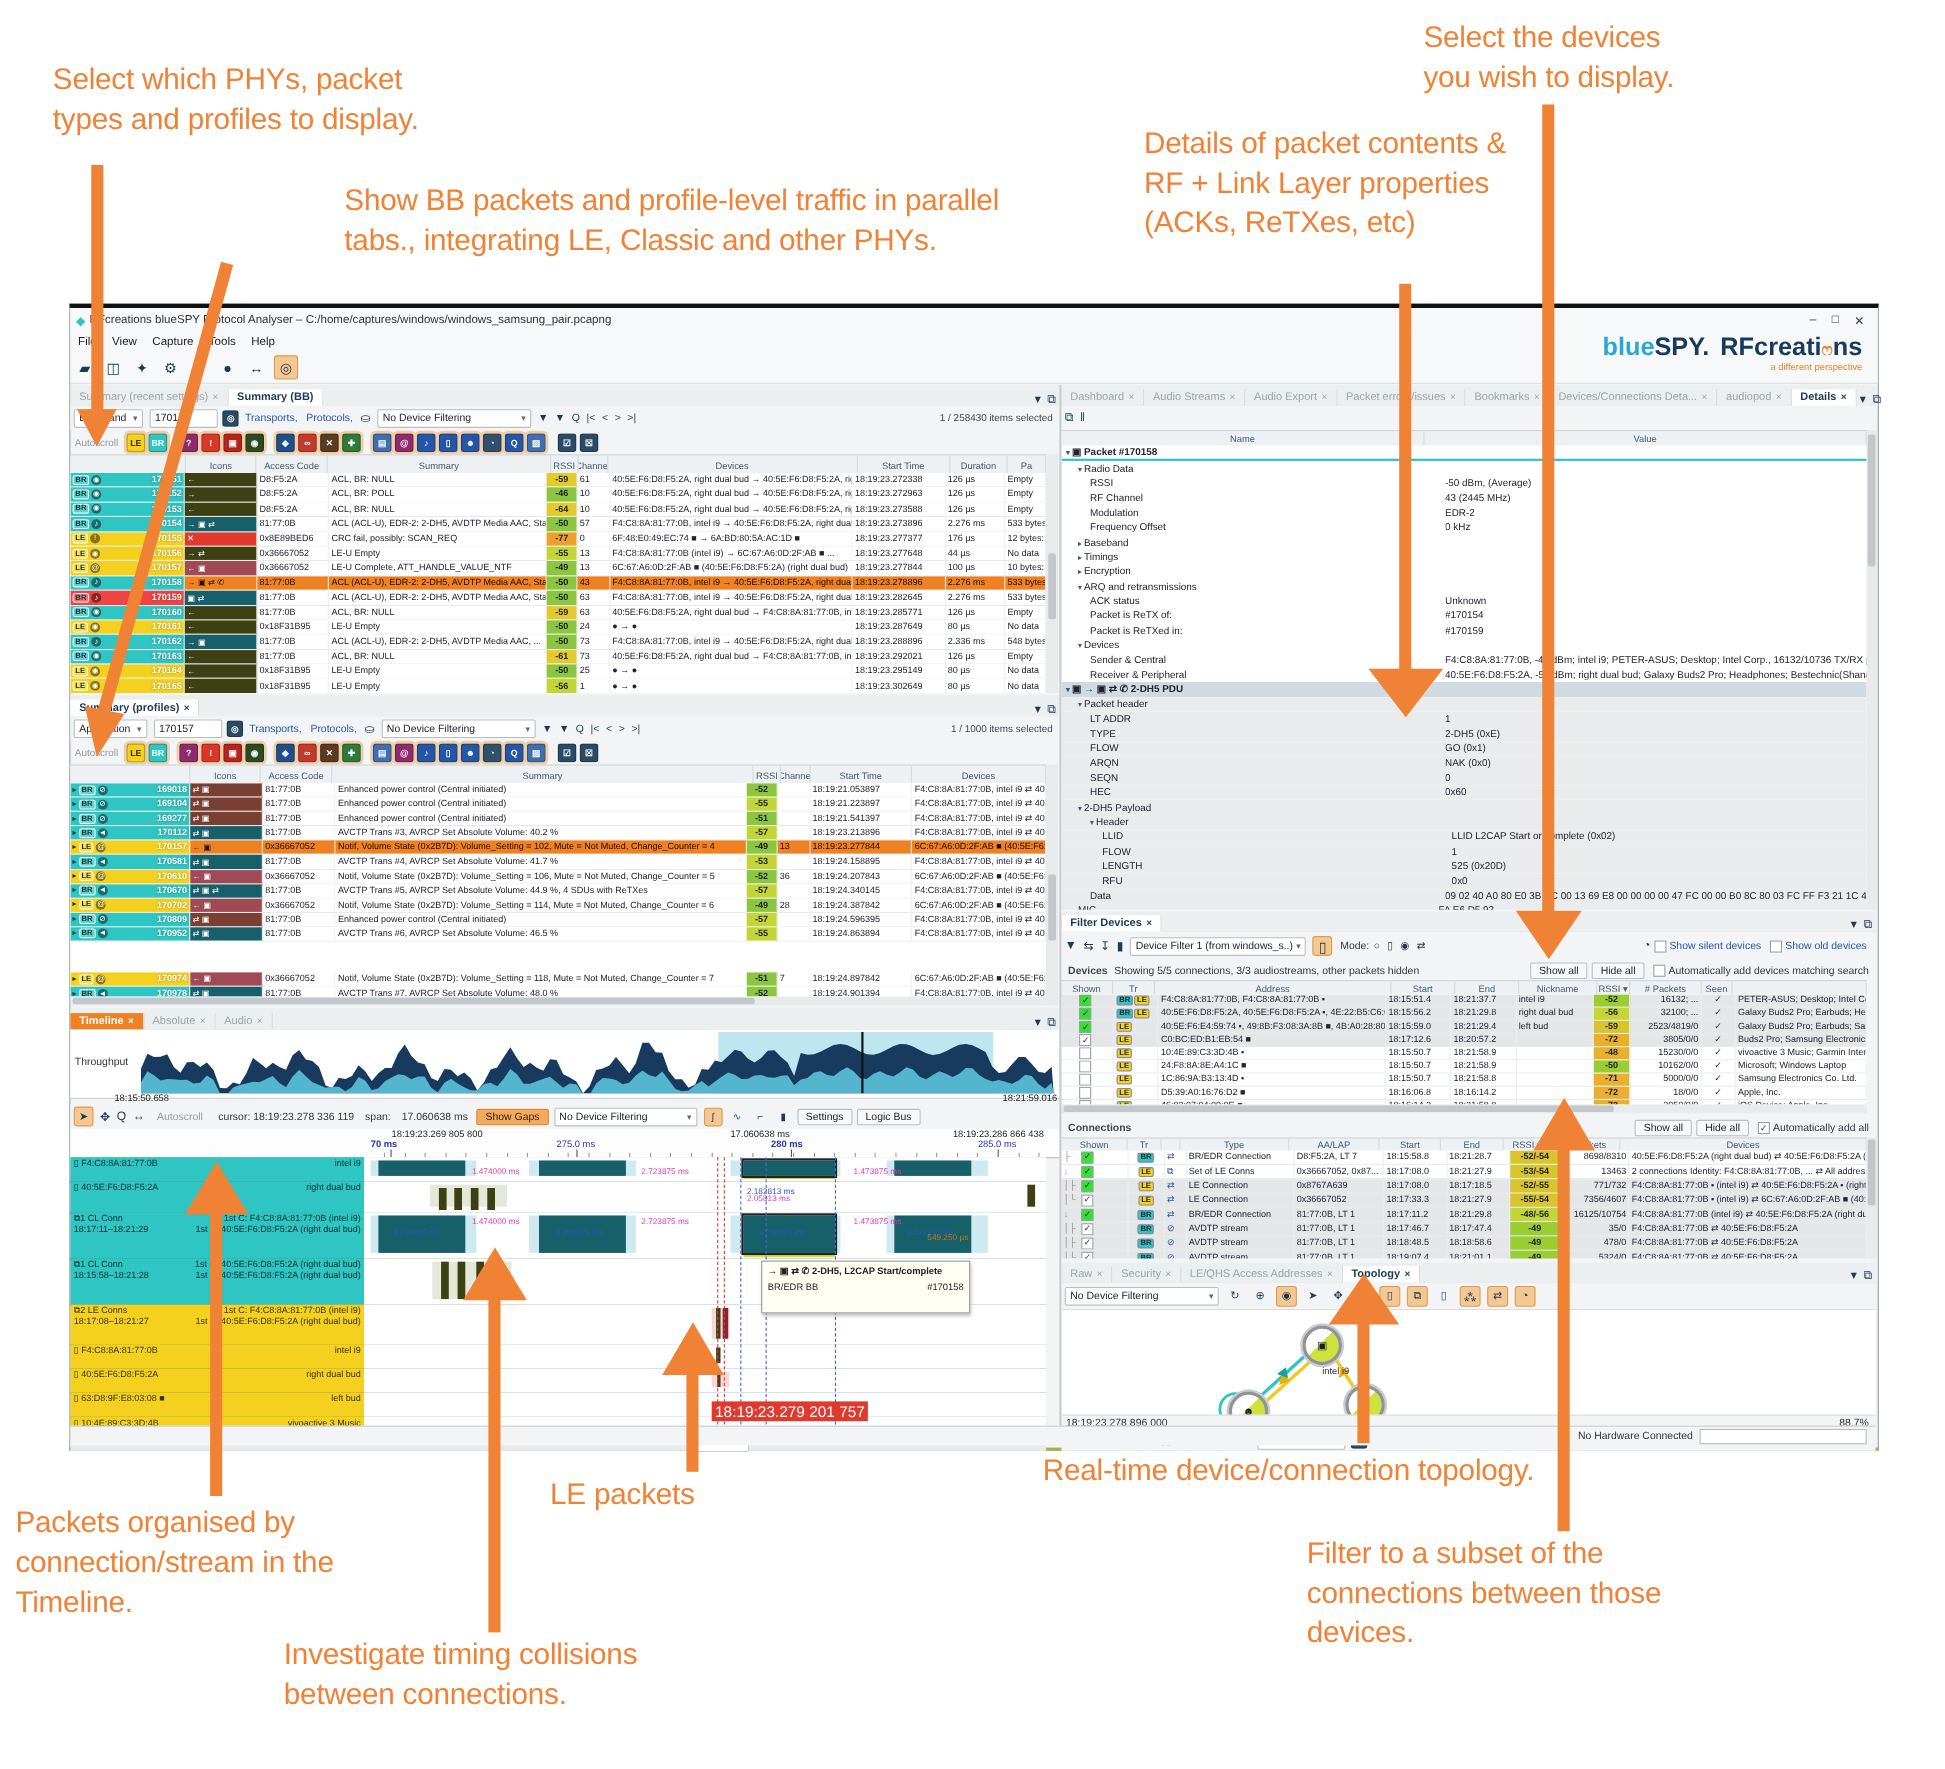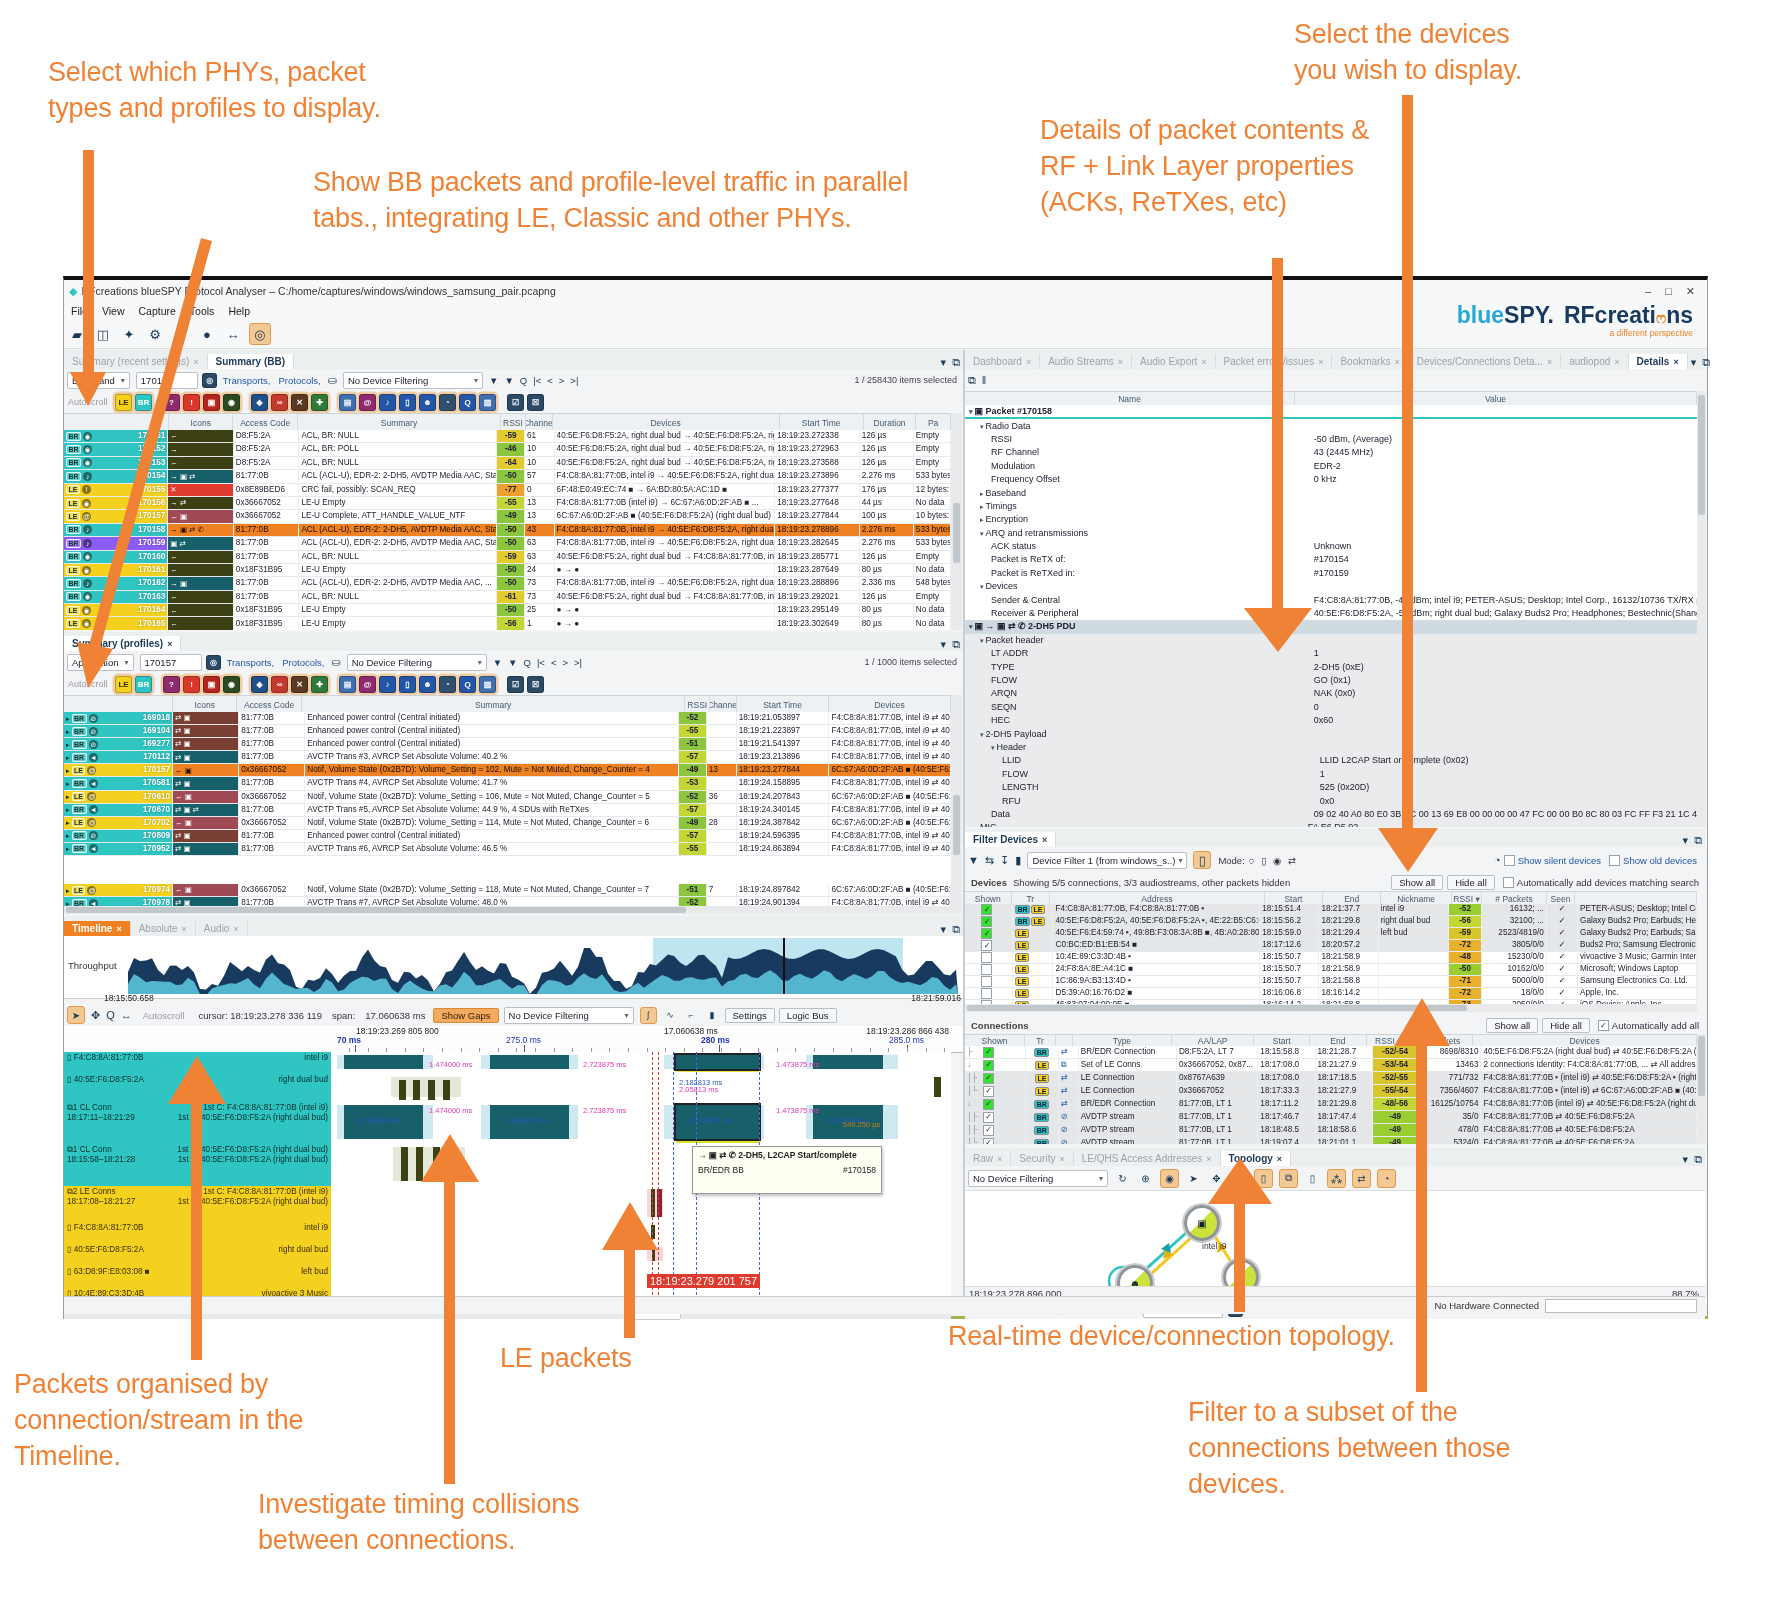--- a/index.html
+++ b/index.html
@@ -361,21 +361,21 @@
             <span class="c" style="width: 64px; background: rgb(238, 129, 34); color: rgb(26, 13, 0); font-weight: normal;">81:77:0B</span>
             <span class="c" style="width: 204px; background: rgb(238, 129, 34); color: rgb(26, 13, 0); font-weight: normal;">ACL (ACL-U), EDR-2: 2-DH5, AVDTP Media AAC, Start</span>
             <span class="c" style="width: 24px; background: rgb(140, 198, 63); color: rgb(26, 13, 0); font-weight: bold; justify-content: center;">-50</span>
             <span class="c" style="width: 26px; background: rgb(238, 129, 34); color: rgb(26, 13, 0); font-weight: normal;">43</span>
             <span class="c" style="width: 228px; background: rgb(238, 129, 34); color: rgb(26, 13, 0); font-weight: normal;">F4:C8:8A:81:77:0B, intel i9 → 40:5E:F6:D8:F5:2A, right dual bud</span>
             <span class="c" style="width: 84px; background: rgb(238, 129, 34); color: rgb(26, 13, 0); font-weight: normal;">18:19:23.278896</span>
             <span class="c" style="width: 52px; background: rgb(238, 129, 34); color: rgb(26, 13, 0); font-weight: normal;">2.276 ms</span>
             <span class="c" style="width: 34px; background: rgb(238, 129, 34); color: rgb(26, 13, 0); font-weight: normal;">533 bytes: 6E 1C</span>
           </div>
           <div class="trow" style="height: 12.4px;">
-            <span class="c badgecell" style="width: 105px; background: #8b5cf6; padding: 0px 2px; align-items: center;">
+            <span class="c badgecell" style="width: 105px; background: #ef4444; padding: 0px 2px; align-items: center;">
               <span class="phyb">BR</span>
               <span class="rowico" style="background: rgba(0, 0, 0, 0.45);">♪</span>
               <span class="num">170159</span>
             </span>
             <span class="c" style="width: 64px; background: rgb(23, 96, 105); color: rgb(255, 255, 255); font-size: 7.5px;">▣ ⇄</span>
             <span class="c" style="width: 64px; background: rgb(255, 255, 255); color: rgb(34, 34, 51); font-weight: normal;">81:77:0B</span>
             <span class="c" style="width: 204px; background: rgb(255, 255, 255); color: rgb(34, 34, 51); font-weight: normal;">ACL (ACL-U), EDR-2: 2-DH5, AVDTP Media AAC, Start</span>
             <span class="c" style="width: 24px; background: rgb(140, 198, 63); color: rgb(34, 34, 51); font-weight: bold; justify-content: center;">-50</span>
             <span class="c" style="width: 26px; background: rgb(255, 255, 255); color: rgb(34, 34, 51); font-weight: normal;">63</span>
             <span class="c" style="width: 228px; background: rgb(255, 255, 255); color: rgb(34, 34, 51); font-weight: normal;">F4:C8:8A:81:77:0B, intel i9 → 40:5E:F6:D8:F5:2A, right dual bud</span>
@@ -973,21 +973,21 @@
         <div class="abs" style="left: 609px; top: 772px; width: 0px; height: 258px; border-left: 1px dashed rgb(68, 102, 221);"></div>
         <div class="abs" style="left: 632px; top: 772px; width: 0px; height: 258px; border-left: 1px dashed rgb(68, 102, 221);"></div>
         <div class="abs" style="left: 695px; top: 772px; width: 0px; height: 258px; border-left: 1px dashed rgb(68, 102, 221);"></div>
         <div class="abs" style="left: 628px; top: 866px; width: 178px; height: 40px; background: rgb(254, 254, 242); border: 1px solid rgb(153, 153, 153); box-shadow: rgba(0, 0, 0, 0.25) 1px 2px 3px; font-size: 8.5px; padding: 3px 5px; z-index: 20;">
           <div style="font-weight: bold;">→ ▣ ⇄ ✆ 2-DH5, L2CAP Start/complete</div>
           <div style="display: flex; justify-content: space-between; margin-top: 5px;">
             <span>BR/EDR BB</span>
             <span>#170158</span>
           </div>
         </div>
-        <span style="position: absolute; left: 583px; top: 994px; background: rgb(224, 58, 47); color: rgb(255, 255, 255); font-size: 11px; padding: 1px 3px; z-index: 21;">18:19:23.279 201 757</span>
+        <span style="position: absolute; left: 583px; top: 994px; background: rgb(224, 58, 47); color: rgb(255, 255, 255); font-size: 14px; padding: 1px 3px; z-index: 21;">18:19:23.279 201 757</span>
         <div class="scroll" style="left: 0px; top: 1030px; width: 887px; height: 9px;">
           <span class="thumb" style="left: 560px; top: 1px; width: 55px; height: 7px; background: rgb(255, 255, 255); border: 1px solid rgb(204, 204, 204);"></span>
         </div>
         <div class="tabrow" style="left: 901px; top: 70px; width: 740px; height: 19px;">
           <span class="tab"><span>Dashboard</span><span class="x">×</span></span>
           <span class="tab"><span>Audio Streams</span><span class="x">×</span></span>
           <span class="tab"><span>Audio Export</span><span class="x">×</span></span>
           <span class="tab"><span>Packet errors/issues</span><span class="x">×</span></span>
           <span class="tab"><span>Bookmarks</span><span class="x">×</span></span>
           <span class="tab"><span>Devices/Connections Deta...</span><span class="x">×</span></span>

